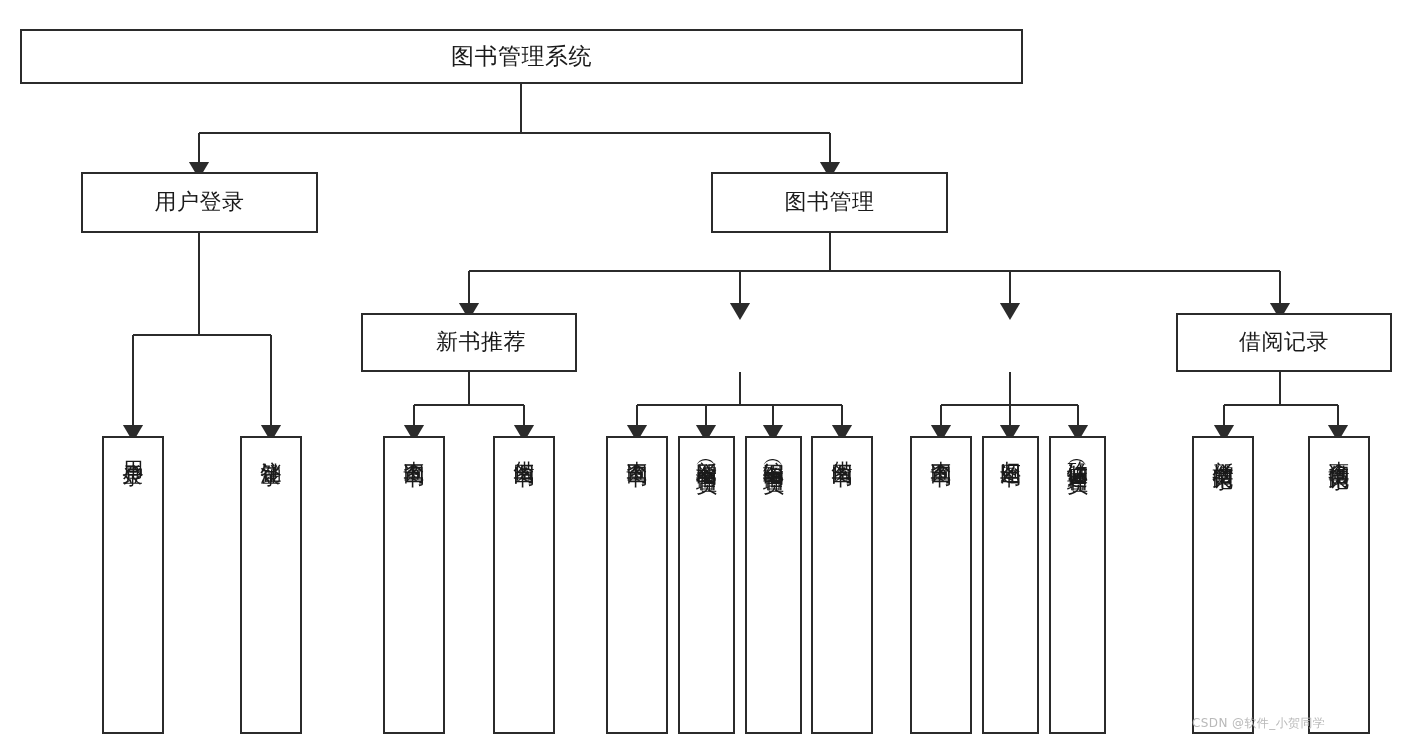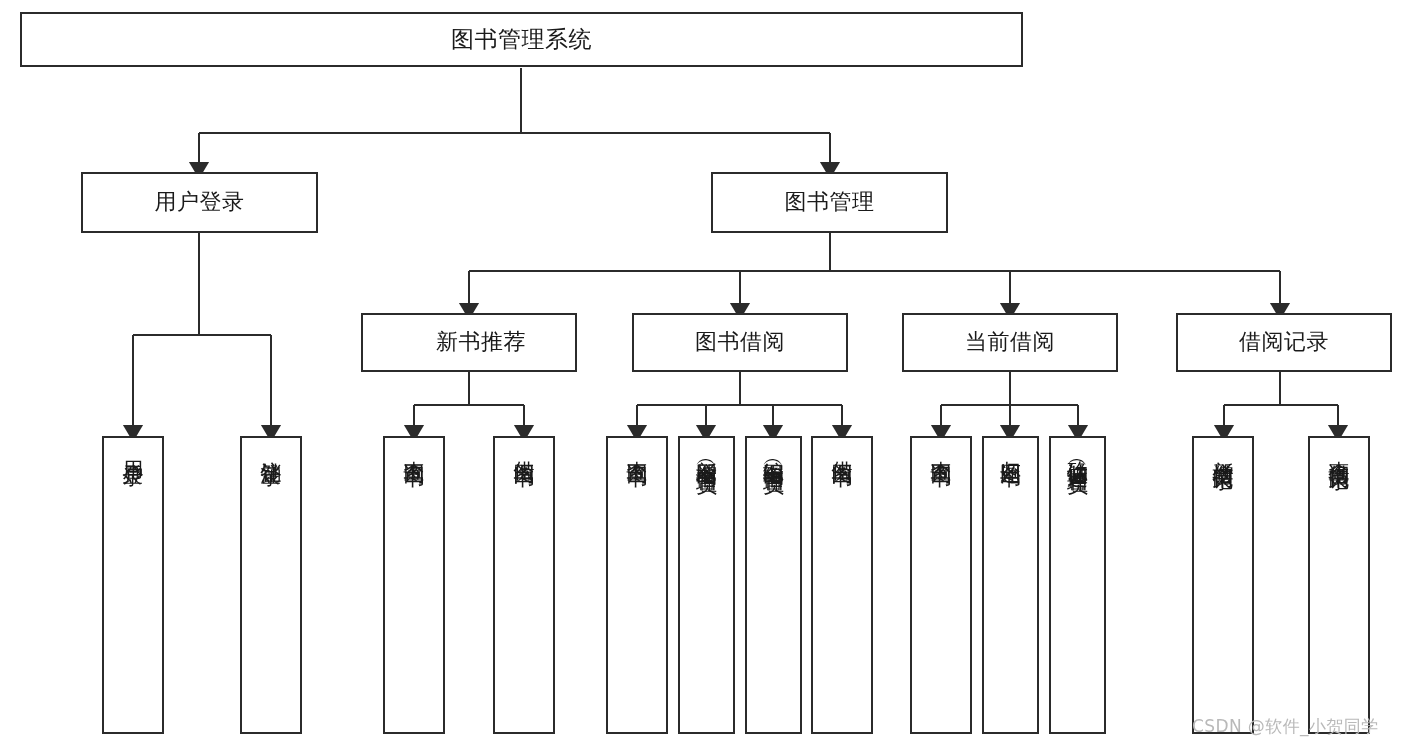--- a/index.html
+++ b/index.html
@@ -53,21 +53,21 @@
     writing-mode: vertical-rl;
     text-orientation: upright;
     font-size: 21px;
     line-height: 1.05;
     letter-spacing: 2px;
     white-space: nowrap;
   }
   .node.root .label { font-size: 23px; }
   .watermark {
     position: absolute;
-    font-size: 17px;
+    font-size: 12px;
     color: #b9b9b9;
     white-space: nowrap;
     letter-spacing: 0.4px;
     user-select: none;
   }
 </style>
 </head>
 <body>
 
 <div id="canvas">
@@ -116,43 +116,37 @@
       <path d="M1078,405 L1078,428" marker-end="url(#arrow)"></path>
 
       <path d="M1280,372 L1280,405"></path>
       <path d="M1224,405 L1338,405"></path>
       <path d="M1224,405 L1224,428" marker-end="url(#arrow)"></path>
       <path d="M1338,405 L1338,428" marker-end="url(#arrow)"></path>
 
     </g>
   </svg>
 
-  <div class="node root" style="left:20px; top:12px; width:1003px; height:55px;">
+  <div class="node root" style="left:20px; top:29px; width:1003px; height:55px;">
     <span class="label">图书管理系统</span>
   </div>
 
   <div class="node" style="left:81px; top:172px; width:237px; height:61px;">
     <span class="label">用户登录</span>
   </div>
 
   <div class="node" style="left:711px; top:172px; width:237px; height:61px;">
     <span class="label">图书管理</span>
   </div>
 
   <div class="node" style="left:361px; top:313px; width:216px; height:59px;padding-left:24px;">
     <span class="label">新书推荐</span>
   </div>
 
-  <div class="node" style="left:632px; top:313px; width:216px; height:59px;">
-    <span class="label">图书借阅</span>
-  </div>
-
-  <div class="node" style="left:902px; top:313px; width:216px; height:59px;">
-    <span class="label">当前借阅</span>
-  </div>
+
 
   <div class="node" style="left:1176px; top:313px; width:216px; height:59px;">
     <span class="label">借阅记录</span>
   </div>
 
   <div class="node vertical" style="left:102px; top:436px; width:62px; height:298px;">
     <span class="label">用户登录</span>
   </div>
 
   <div class="node vertical" style="left:240px; top:436px; width:62px; height:298px;">

